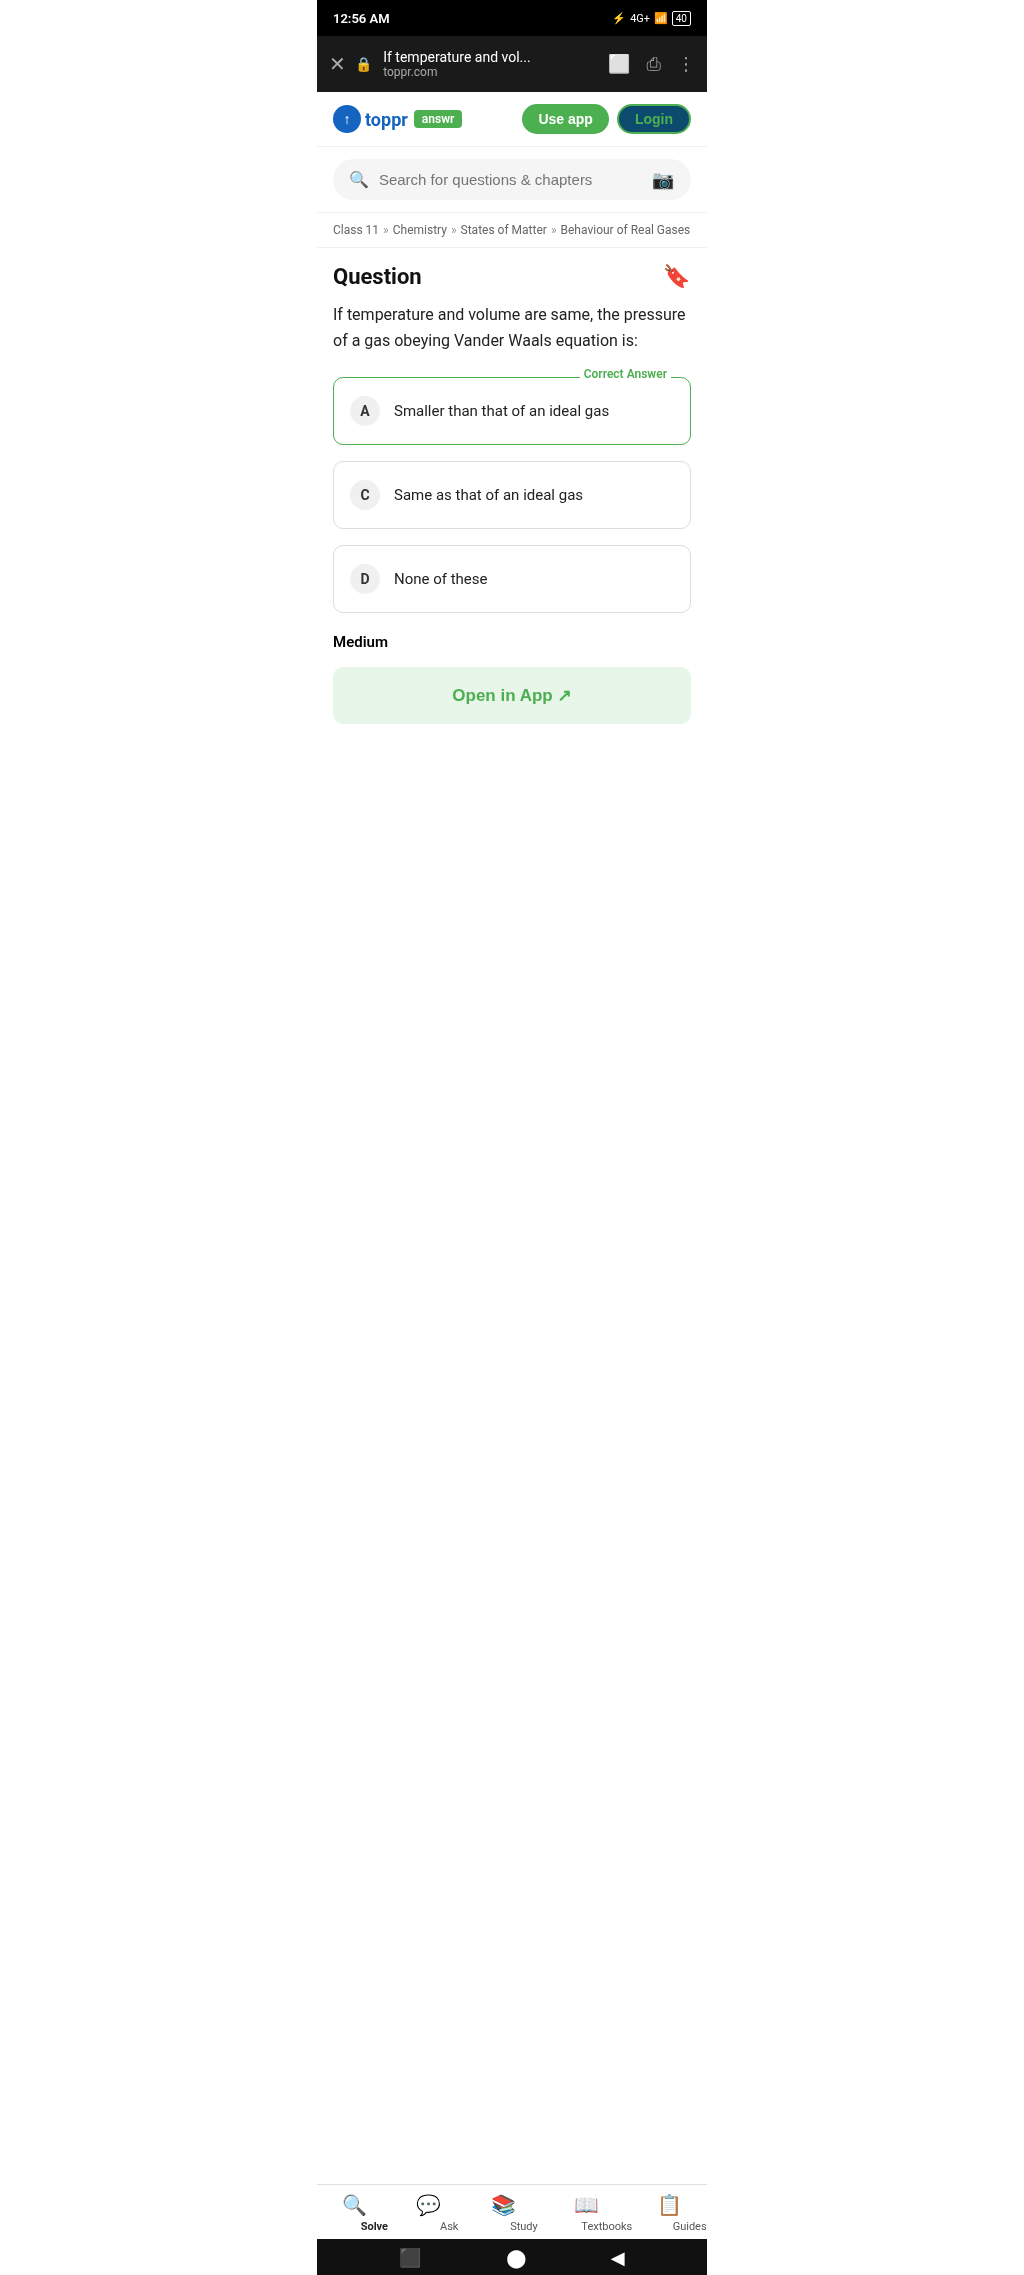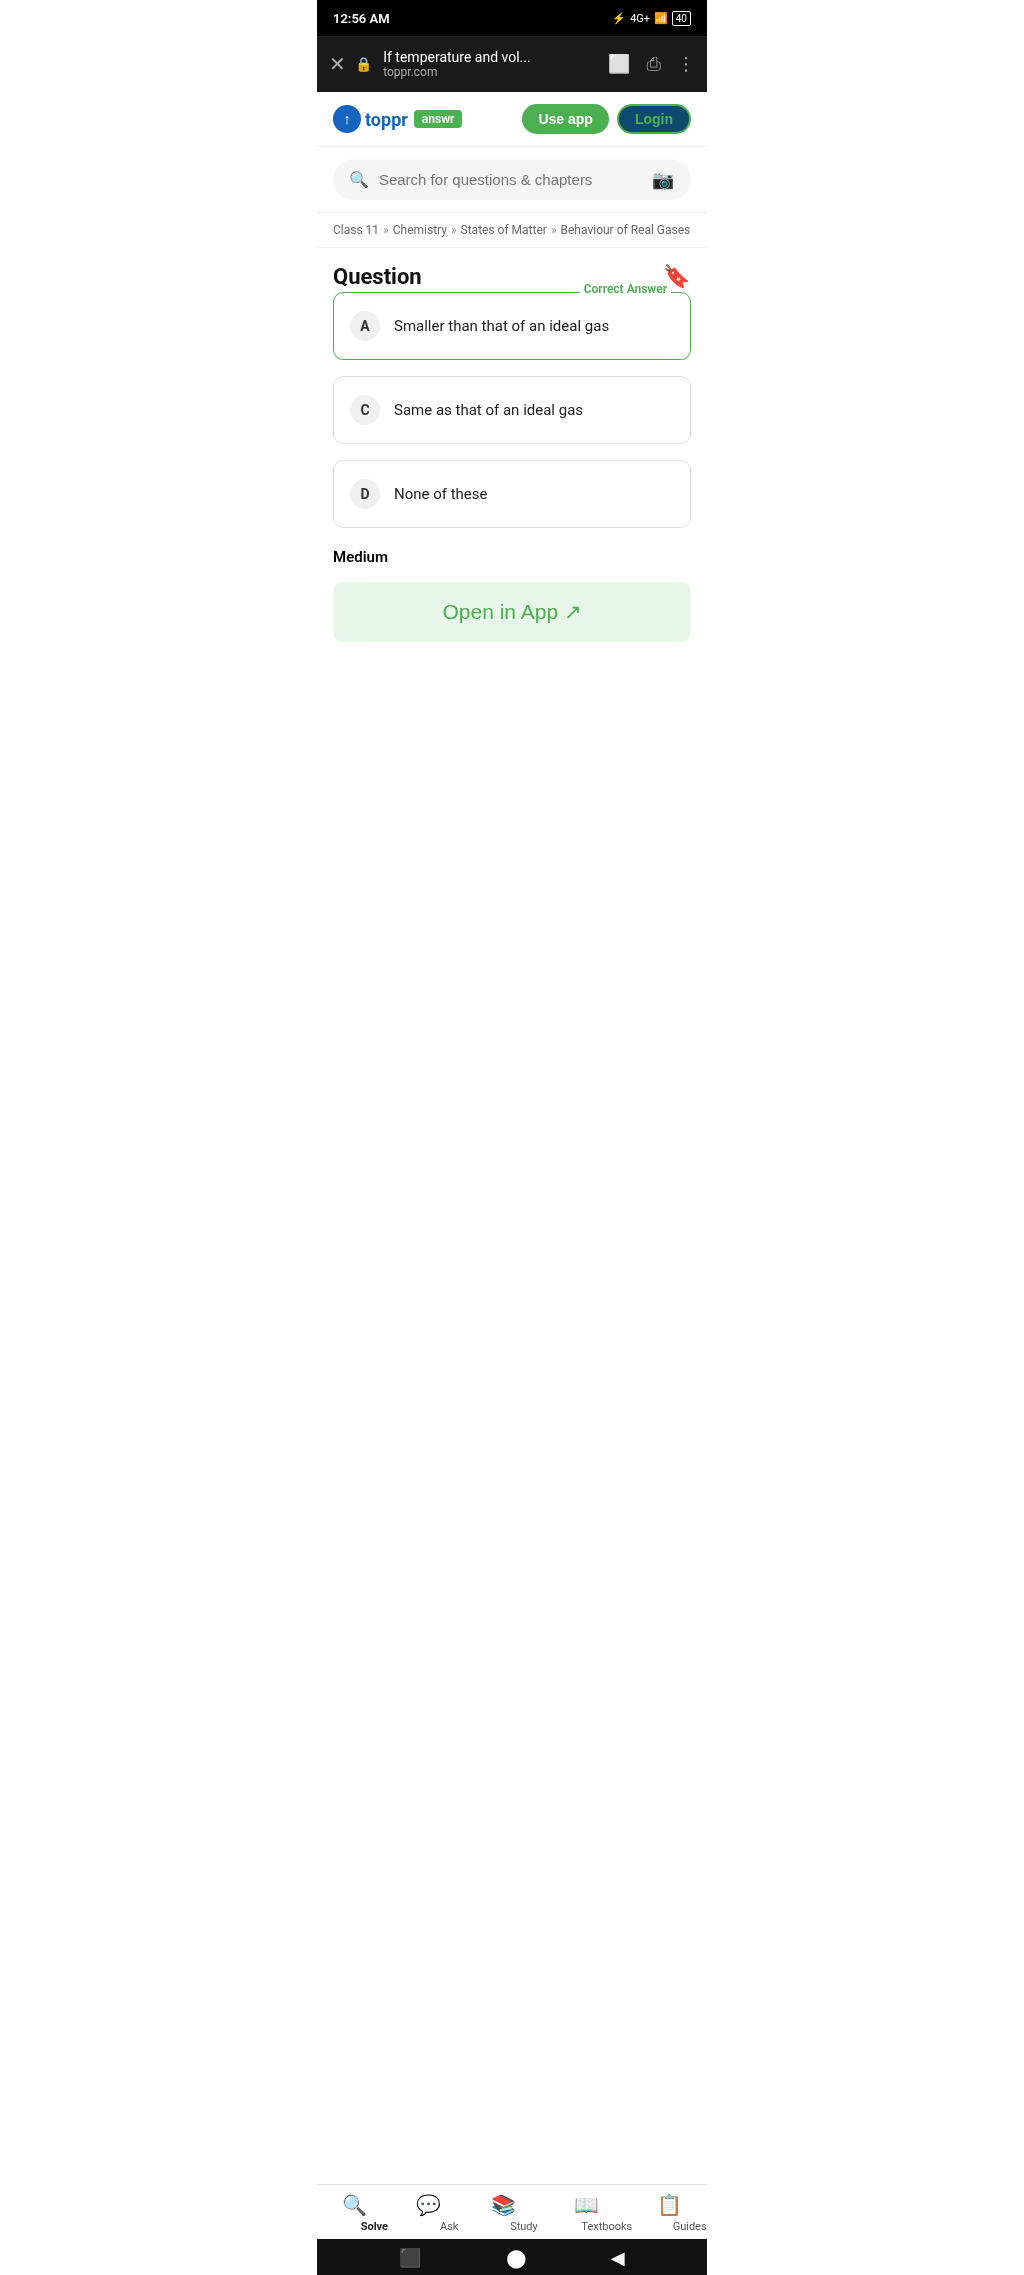--- a/index.html
+++ b/index.html
@@ -202,21 +202,21 @@
     .main-content {
       padding: 16px 16px 100px;
       background: #fff;
     }
 
     
     .question-header {
       display: flex;
       justify-content: space-between;
       align-items: center;
-      margin-bottom: 3px;
+      margin-bottom: 13px;
       gap: 24px;
     }
     .question-title {
       font-size: 22px;
       font-weight: 700;
       color: #111;
     }
     .bookmark-icon {
       font-size: 22px;
       color: #555;
@@ -290,22 +290,22 @@
       margin: 20px 0 16px;
     }
 
     
     .open-app-btn {
       width: 100%;
       background: #e8f5e9;
       border: none;
       border-radius: 10px;
       padding: 18px;
-      font-size: 21px;
-      font-weight: 400;
+      font-size: 17px;
+      font-weight: 700;
       color: #4CAF50;
       cursor: pointer;
       text-align: center;
       margin-bottom: 16px;
     }
 
     
     .bottom-nav {
       position: fixed;
       bottom: 36px;
@@ -424,20 +424,21 @@
 
 <div class="main-content">
 
   
   <div class="question-header">
     <h1 class="question-title">Question</h1>
     <span class="bookmark-icon">🔖</span>
   </div>
 
   
+  <p class="question-text">If temperature and volume are same, the pressure of a gas obeying Vander Waals equation is:</p>
 
   
   <div>
 
     <div class="option-wrapper">
       <span class="option-label correct">Correct Answer</span>
       <div class="option-box correct-answer">
         <div class="option-letter">A</div>
         <span class="option-text">Smaller than that of an ideal gas</span>
       </div>

